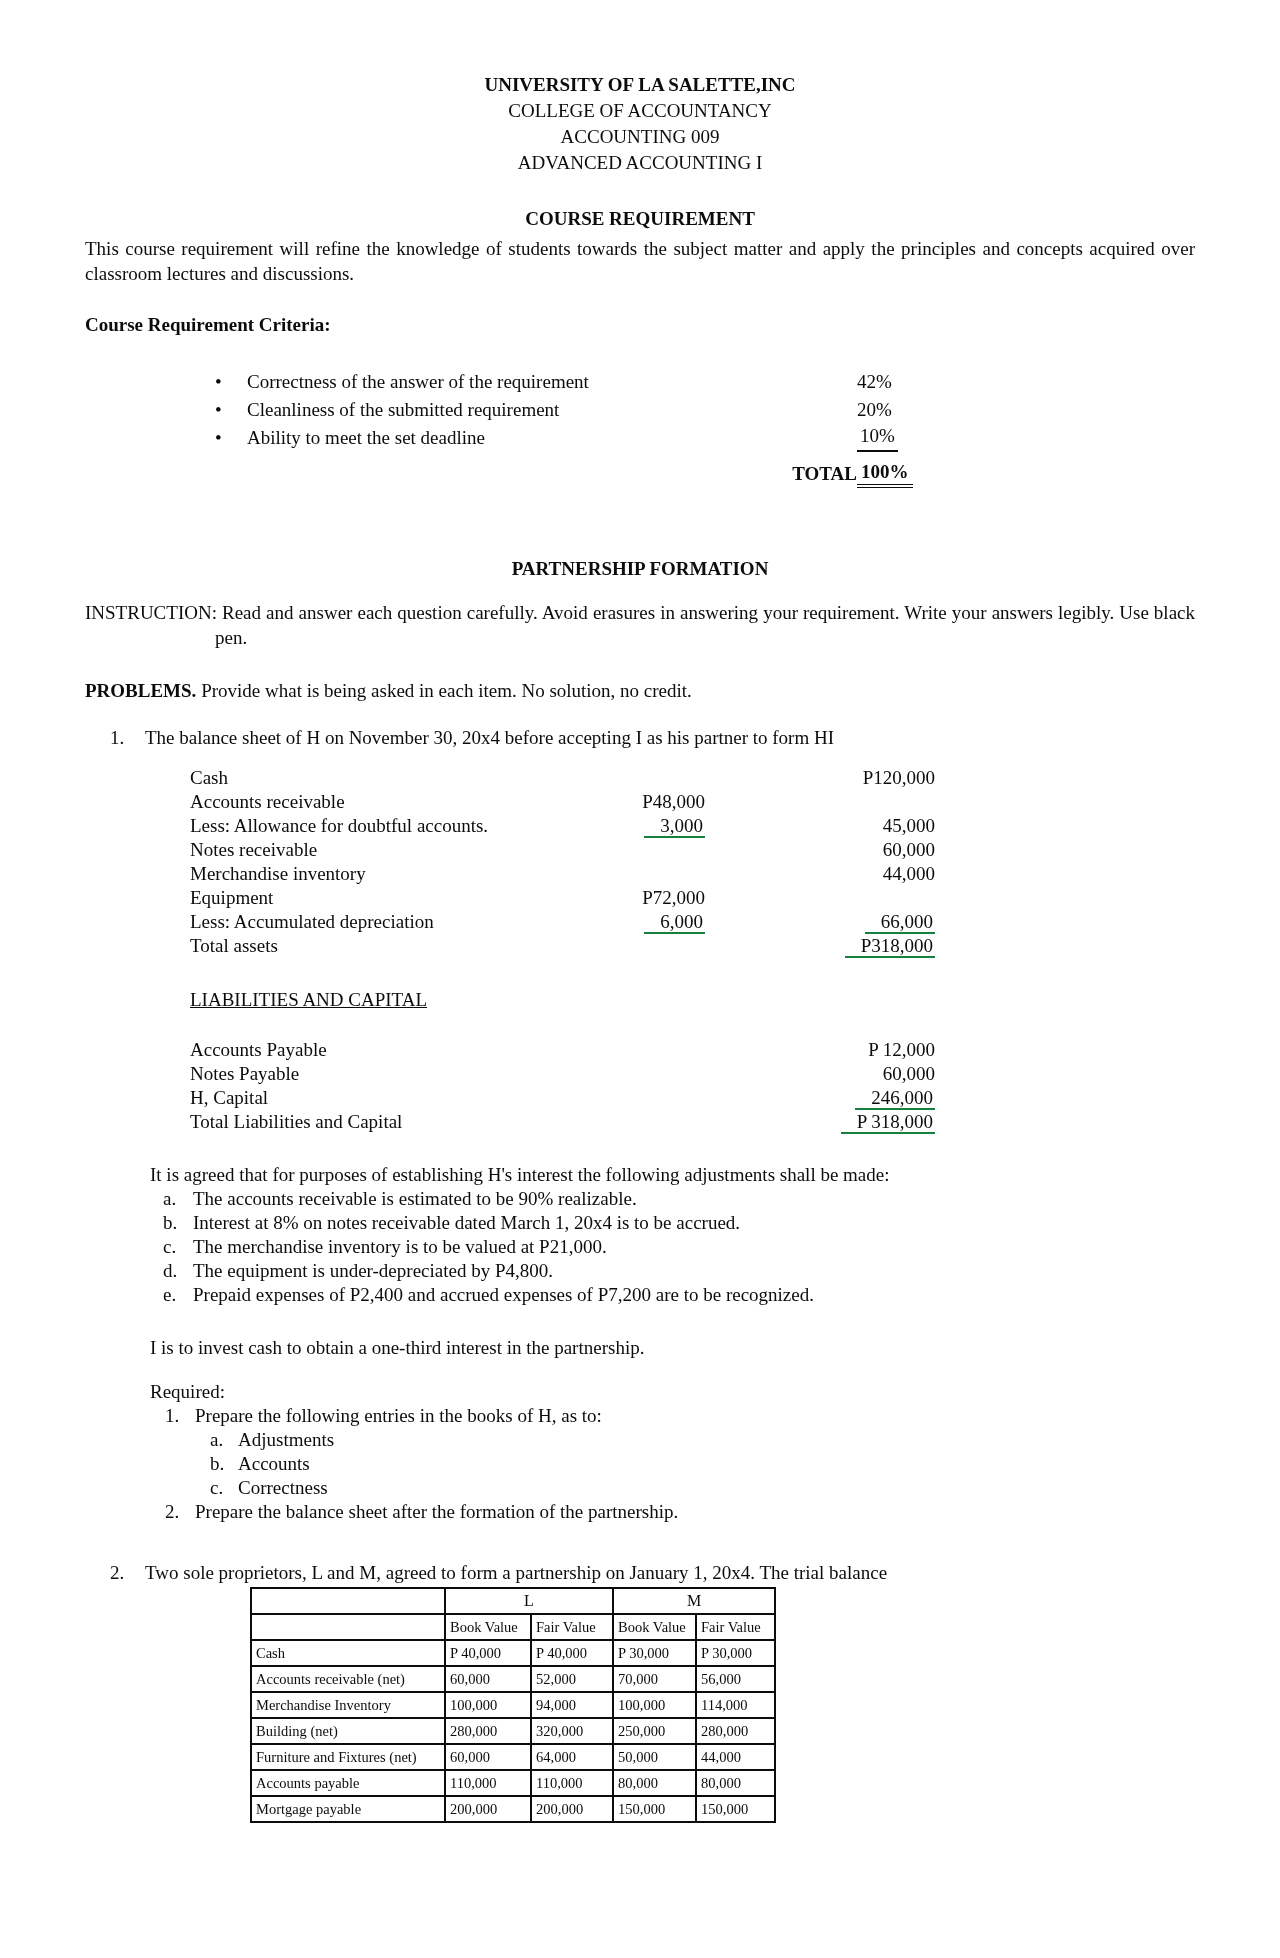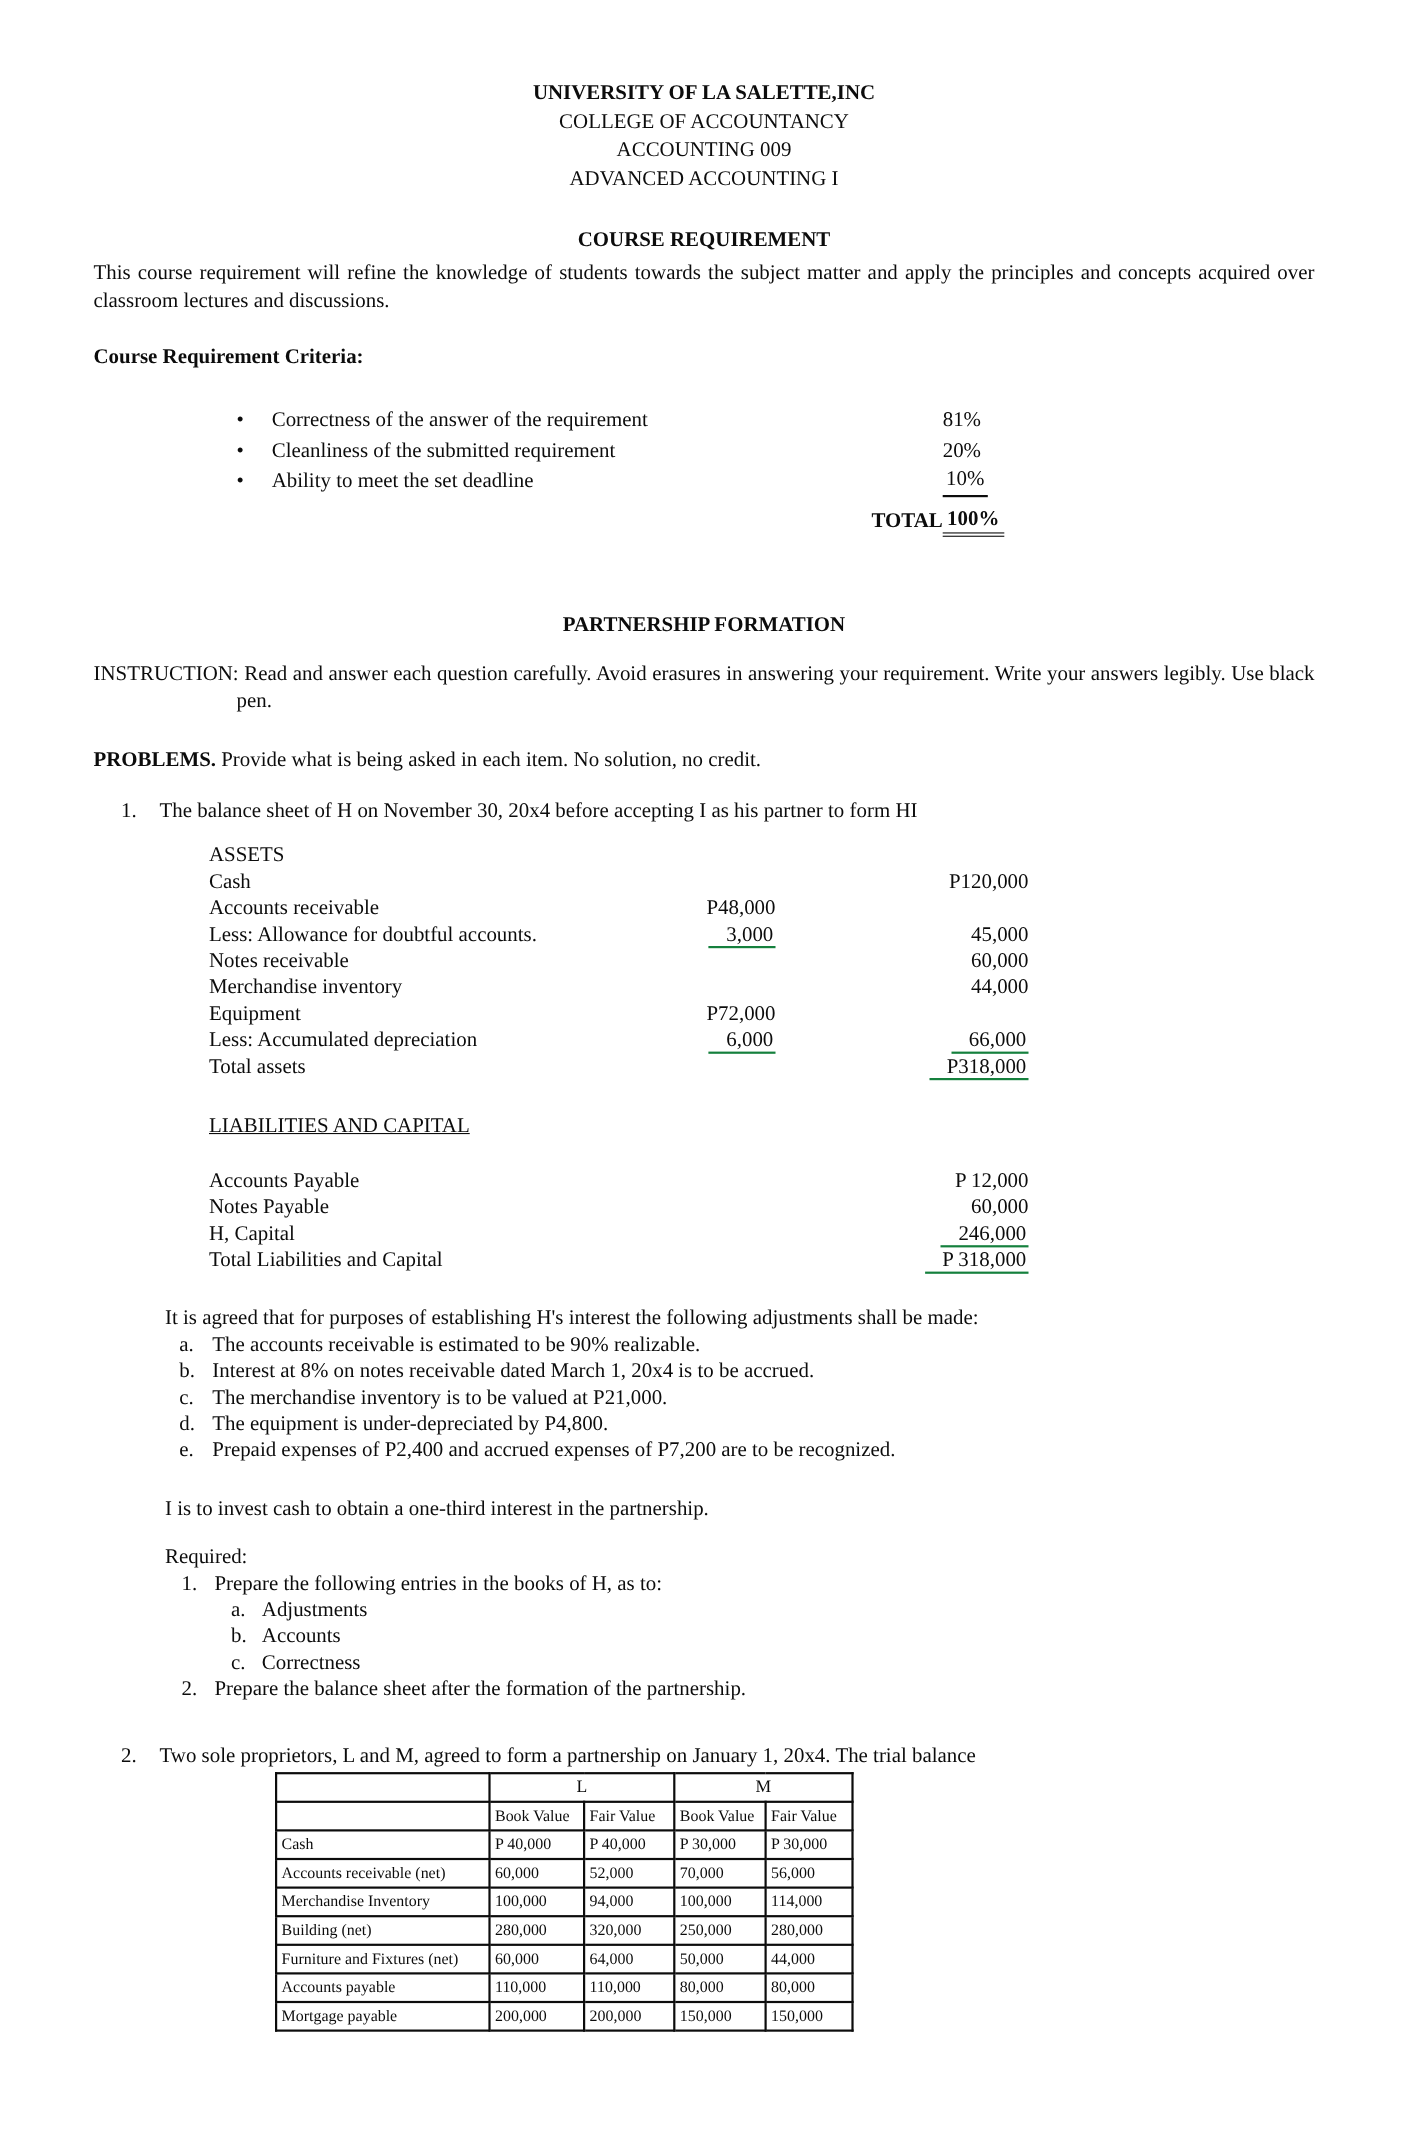--- a/index.html
+++ b/index.html
@@ -68,21 +68,21 @@
 
   <div class="center bold course-title">COURSE REQUIREMENT</div>
   <div class="para">This course requirement will refine the knowledge of students towards the subject matter and apply the principles and concepts acquired over classroom lectures and discussions.</div>
 
   <div class="bold crit-head">Course Requirement Criteria:</div>
 
   <div class="crit-list" id="criteria-list">
       <div class="crit-row">
         <span class="crit-bullet">•</span>
         <span class="crit-label">Correctness of the answer of the requirement</span>
-        <span class="crit-val">81%</span>
+        <span class="crit-val">42%</span>
       </div>
       <div class="crit-row">
         <span class="crit-bullet">•</span>
         <span class="crit-label">Cleanliness of the submitted requirement</span>
         <span class="crit-val">20%</span>
       </div>
       <div class="crit-row">
         <span class="crit-bullet">•</span>
         <span class="crit-label">Ability to meet the set deadline</span>
         <span class="crit-val u1">10%</span>
@@ -99,25 +99,20 @@
   <p class="instruction"><span>INSTRUCTION:</span> <span>Read and answer each question carefully. Avoid erasures in answering your requirement.  Write your answers legibly. Use black pen.</span></p>
 
   <div class="problems-line"><span class="bold">PROBLEMS.</span> <span>Provide what is being asked in each item. No solution, no credit.</span></div>
 
   <div class="item-row">
     <span class="item-num">1.</span>
     <span class="item-text">The balance sheet of  H on November 30, 20x4 before accepting I as his partner to form HI</span>
   </div>
 
   <div class="bs" id="assets-block">
-    <div class="bs-row">
-      <span class="bs-label">ASSETS</span>
-      <span class="bs-mid"></span>
-      <span class="bs-right"></span>
-    </div>
   <div class="bs-row">
         <span class="bs-label">Cash</span>
         <span class="bs-mid"></span>
         <span class="bs-right"><span>P120,000</span></span>
       </div>
       <div class="bs-row">
         <span class="bs-label">Accounts receivable</span>
         <span class="bs-mid"><span>P48,000</span></span>
         <span class="bs-right"></span>
       </div>

